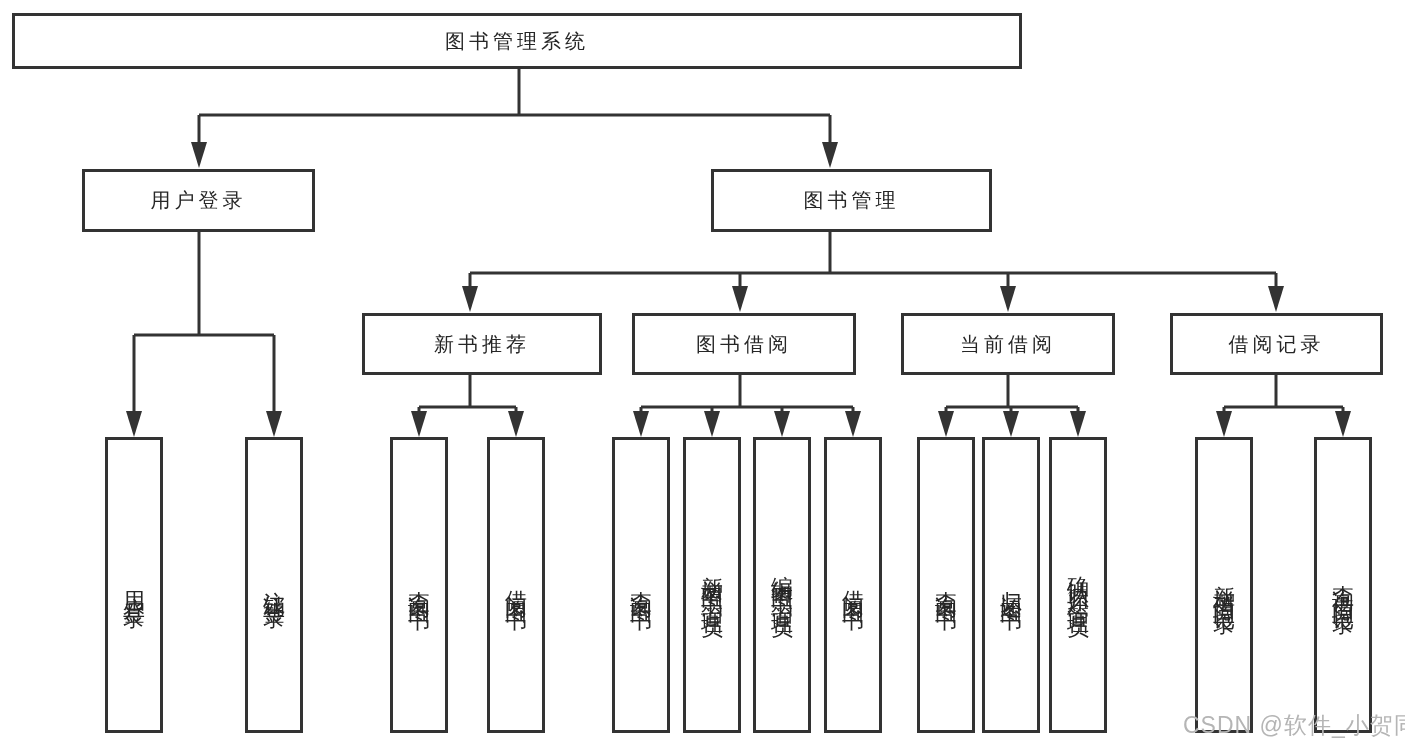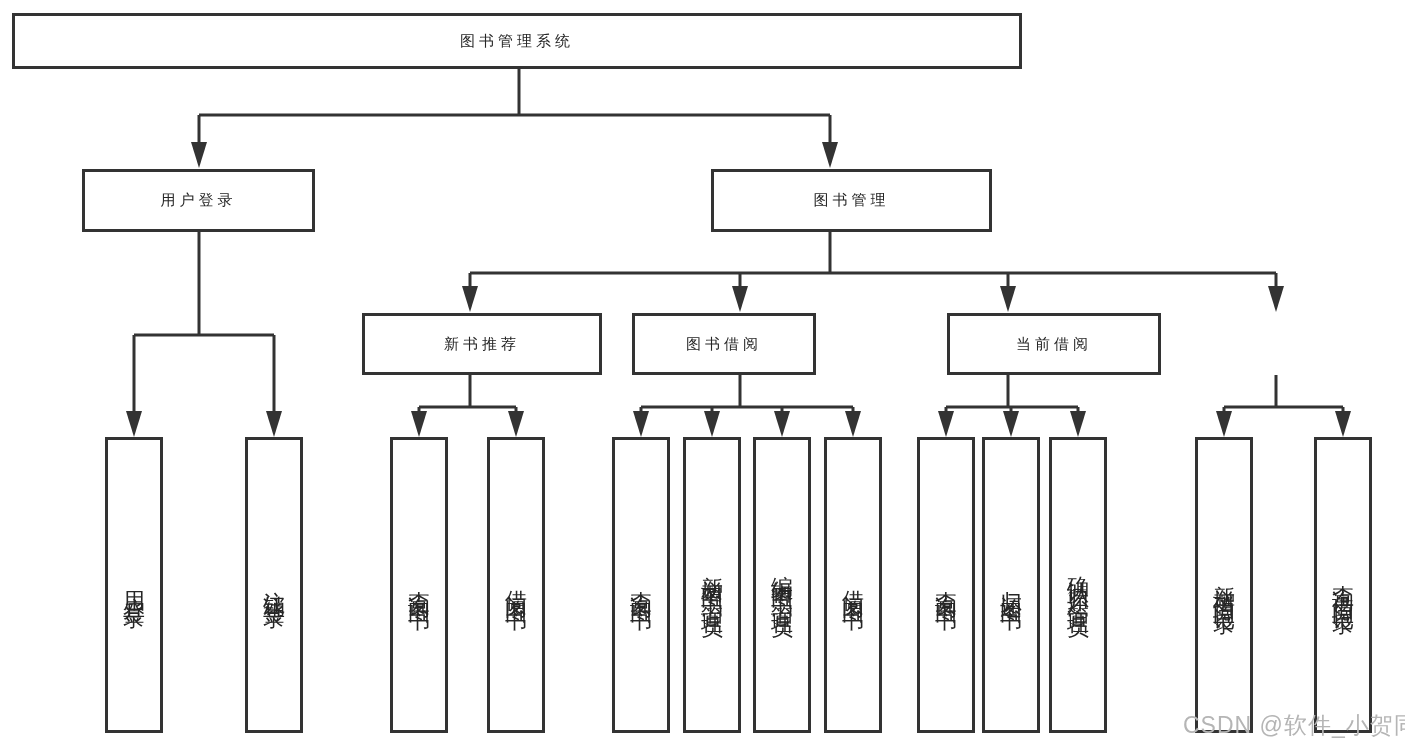--- a/index.html
+++ b/index.html
@@ -32,21 +32,21 @@
     box-sizing: border-box;
     border: 3px solid var(--line);
     background: var(--box-bg);
     display: flex;
     align-items: center;
     justify-content: center;
     color: var(--text);
   }
 
   .hbox .lbl {
-    font-size: 15px;
+    font-size: 20px;
     letter-spacing: 4px;
     white-space: nowrap;
   }
 
   .vbox {
     top: 437px;
     width: 58px;
     height: 296px;
   }
 
@@ -149,25 +149,28 @@
   <div class="box hbox" style="left:82px;top:169px;width:233px;height:63px">
     <span class="lbl">用户登录</span>
   </div>
   <div class="box hbox" style="left:711px;top:169px;width:281px;height:63px">
     <span class="lbl">图书管理</span>
   </div>
 
   <div class="box hbox" style="left:362px;top:313px;width:240px;height:62px">
     <span class="lbl">新书推荐</span>
   </div>
-  <div class="box hbox" style="left:632px;top:313px;width:184px;height:62px">
+  <div class="box hbox" style="left:632px;top:313px;width:224px;height:62px">
     <span class="lbl">图书借阅</span>
   </div>
-  <div class="box hbox" style="left:947px;top:313px;width:214px;height:62px">
+  <div class="box hbox" style="left:901px;top:313px;width:214px;height:62px">
     <span class="lbl">当前借阅</span>
+  </div>
+  <div class="box hbox" style="left:1170px;top:313px;width:213px;height:62px">
+    <span class="lbl">借阅记录</span>
   </div>
 
   <div class="box vbox" style="left:105px">
     <span class="vlbl">用户登录</span>
   </div>
   <div class="box vbox" style="left:245px">
     <span class="vlbl">注销登录</span>
   </div>
 
   <div class="box vbox" style="left:390px">

